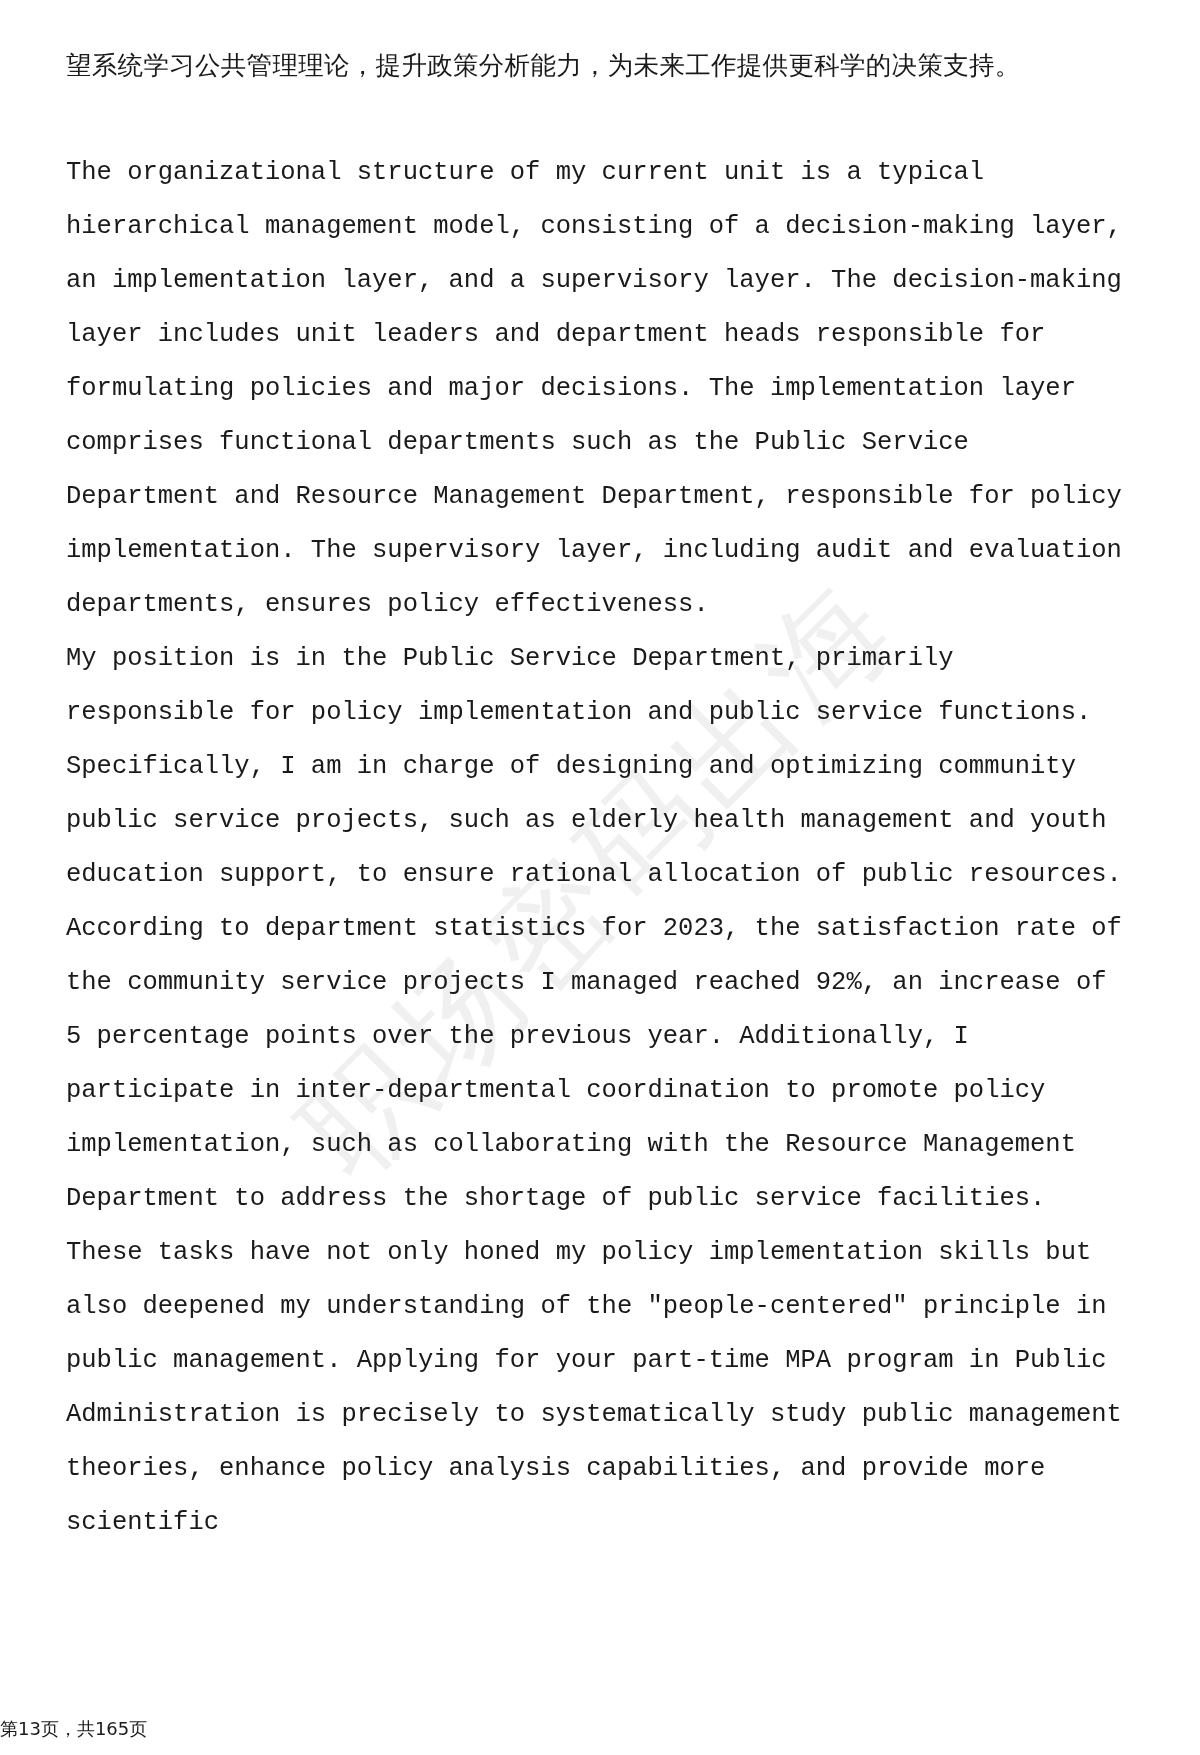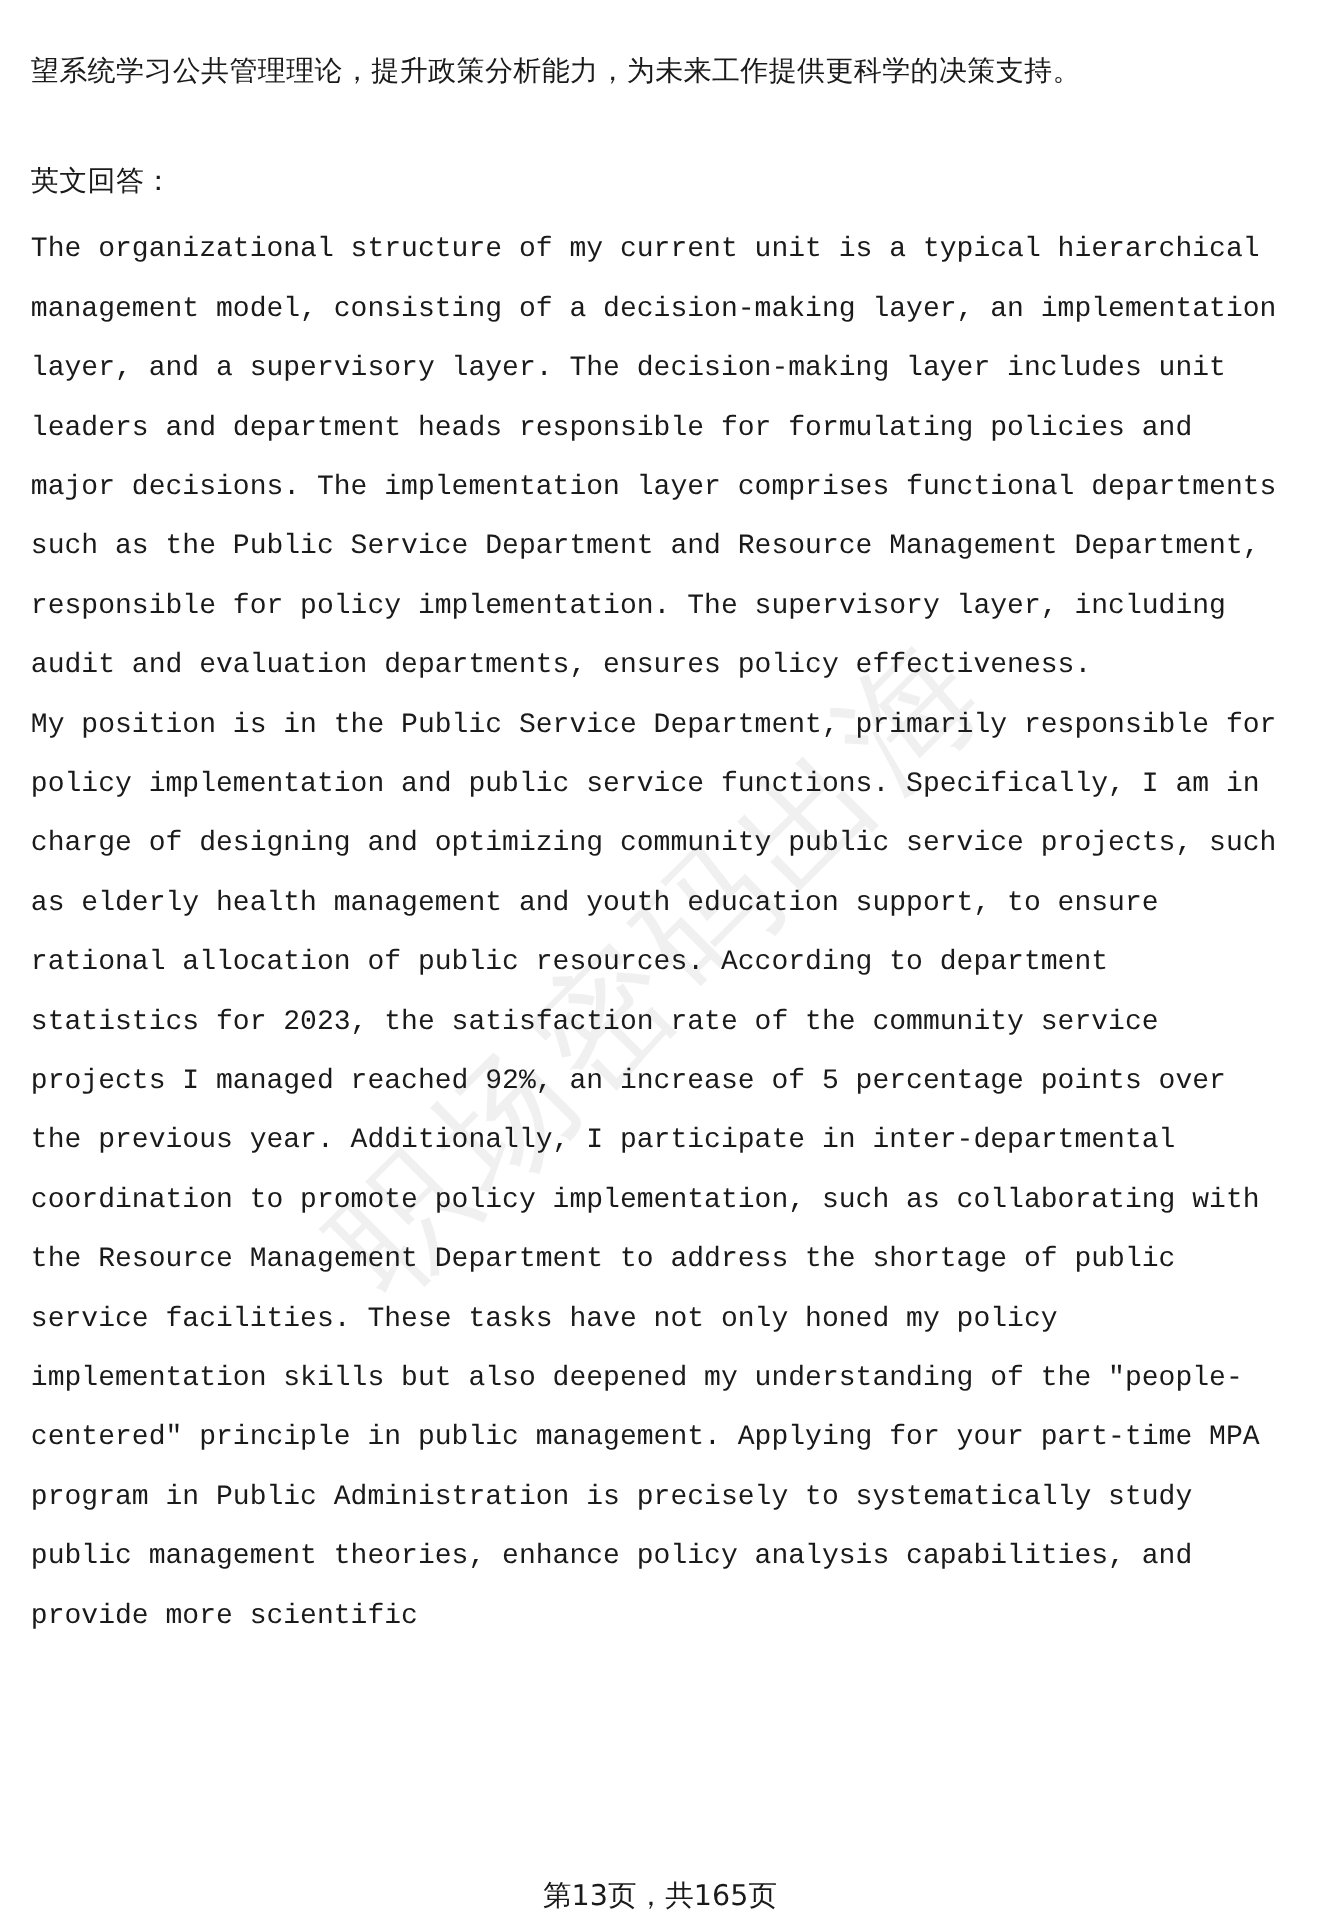--- a/index.html
+++ b/index.html
@@ -26,21 +26,21 @@
     white-space: nowrap;
     letter-spacing: 10px;
     pointer-events: none;
     user-select: none;
     font-family: "DejaVu Sans", sans-serif;
     z-index: 0;
   }
   .content {
     position: relative;
     z-index: 1;
-    padding: 0 28px;
+    padding: 0 66px;
     box-sizing: border-box;
   }
   .para {
     font-size: 25.5px;
     line-height: 54px;
     color: #1a1a1a;
     margin: 0;
     text-align: left;
     font-family: Liberation Mono, monospace;
   }
@@ -49,42 +49,41 @@
     letter-spacing: 0.3px;
   }
   .spacer-top { height: 38px; }
   .gap-1 { height: 46px; }
   .gap-2 { height: 8px; }
   .footer {
     position: absolute;
     left: 0;
     right: 0;
     bottom: 14px;
-    text-align: center;
-    font-size: 26px;
+    text-align: left;
+    font-size: 18px;
     color: #1a1a1a;
     font-family: "DejaVu Sans", "Liberation Sans", sans-serif;
     z-index: 2;
   }
 </style>
 </head>
 <body>
 
 <div class="page">
 
   <div class="watermark">职场密码出海</div>
 
   <div class="content">
     <div class="spacer-top"></div>
 
     <p class="para cjk">望系统学习公共管理理论，提升政策分析能力，为未来工作提供更科学的决策支持。</p>
 
     <div class="gap-1"></div>
 
-    <p class="para cjk">英文回答：</p>
 
     <div class="gap-2"></div>
 
     <p class="para">The organizational structure of my current unit is a typical hierarchical management model, consisting of a decision-making layer, an implementation layer, and a supervisory layer. The decision-making layer includes unit leaders and department heads responsible for formulating policies and major decisions. The implementation layer comprises functional departments such as the Public Service Department and Resource Management Department, responsible for policy implementation. The supervisory layer, including audit and evaluation departments, ensures policy effectiveness.</p>
 
     <p class="para">My position is in the Public Service Department, primarily responsible for policy implementation and public service functions. Specifically, I am in charge of designing and optimizing community public service projects, such as elderly health management and youth education support, to ensure rational allocation of public resources. According to department statistics for 2023, the satisfaction rate of the community service projects I managed reached 92%, an increase of 5 percentage points over the previous year. Additionally, I participate in inter-departmental coordination to promote policy implementation, such as collaborating with the Resource Management Department to address the shortage of public service facilities. These tasks have not only honed my policy implementation skills but also deepened my understanding of the "people-centered" principle in public management. Applying for your part-time MPA program in Public Administration is precisely to systematically study public management theories, enhance policy analysis capabilities, and provide more scientific</p>
   </div>
 
   <div class="footer">第13页，共165页</div>
 

